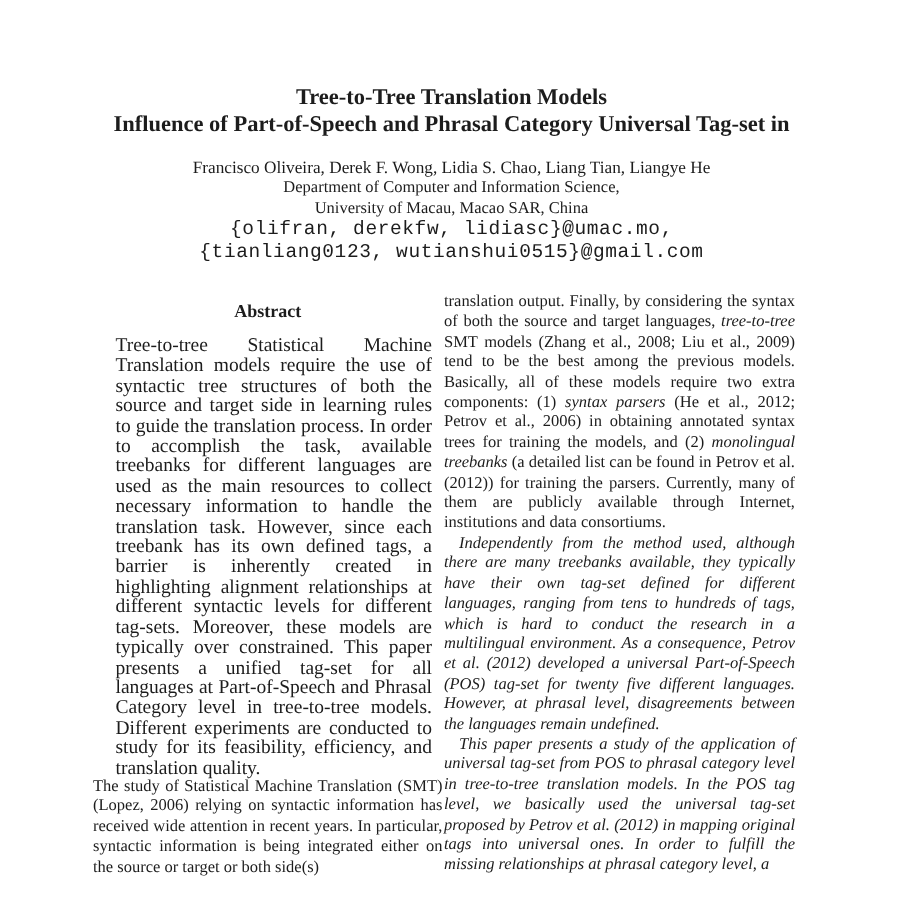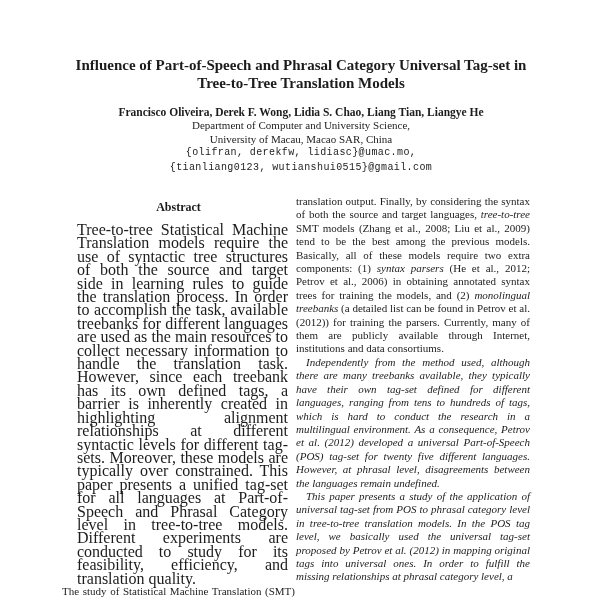--- a/index.html
+++ b/index.html
@@ -21,54 +21,54 @@
     margin-top: 56px;
     text-align: center;
     font-weight: bold;
     font-size: 15px;
     line-height: 18px;
   }
   .title-line { display: block; }
   .author-line {
     margin-top: 13px;
     text-align: center;
-    font-weight: bold;
+    font-weight: normal;
     font-size: 11.5px;
     line-height: 14px;
   }
   .affil {
     text-align: center;
     font-size: 11px;
     line-height: 13.5px;
   }
   .email {
     text-align: center;
     font-family: "Liberation Mono", monospace;
-    font-size: 10px;
+    font-size: 13px;
     line-height: 14.5px;
     letter-spacing: 0.4px;
     white-space: nowrap;
   }
   .columns {
     display: flex;
     gap: 1px;
     margin-top: 20px;
   }
   .col { width: 233px; }
   .col-right { width: 234px; }
   .abstract-heading {
     text-align: center;
     font-weight: bold;
     font-size: 12px;
     line-height: 14px;
     margin: 5px 0 9px 0;
   }
   .abstract-body {
     padding: 0 7px 0 15px;
-    font-size: 16px;
+    font-size: 13px;
     line-height: 13.4px;
     text-align: justify;
     hyphens: auto;
     -webkit-hyphens: auto;
   }
   .section-heading {
     font-weight: bold;
     font-size: 12px;
     line-height: 14px;
     margin: 14px 0 9px 0;
@@ -83,26 +83,26 @@
   }
   .body-par.indented { text-indent: 10px; font-style: italic; }
   .body-par em { font-style: italic; }
 </style>
 </head>
 <body>
 
 <div class="page">
 
   <h1 class="paper-title">
+    <span class="title-line">Tree-to-Tree Translation Models</span>
     <span class="title-line">Influence of Part-of-Speech and Phrasal Category Universal Tag-set in</span>
-    <span class="title-line">Tree-to-Tree Translation Models</span>
   </h1>
 
   <div class="author-line">Francisco Oliveira, Derek F. Wong, Lidia S. Chao, Liang Tian, Liangye He</div>
-  <div class="affil">Department of Computer and University Science,</div>
+  <div class="affil">Department of Computer and Information Science,</div>
   <div class="affil">University of Macau, Macao SAR, China</div>
   <div class="email">{olifran, derekfw, lidiasc}@umac.mo,</div>
   <div class="email">{tianliang0123, wutianshui0515}@gmail.com</div>
 
   <div class="columns">
 
     <div class="col">
       <div class="abstract-heading">Abstract</div>
       <p class="abstract-body">Tree-to-tree Statistical Machine Translation models require the use of syntactic tree structures of both the source and target side in learning rules to guide the translation process. In order to accomplish the task, available treebanks for different languages are used as the main resources to collect necessary information to handle the translation task. However, since each treebank has its own defined tags, a barrier is inherently created in highlighting alignment relationships at different syntactic levels for different tag-sets. Moreover, these models are typically over constrained. This paper presents a unified tag-set for all languages at Part-of-Speech and Phrasal Category level in tree-to-tree models. Different experiments are conducted to study for its feasibility, efficiency, and translation quality.</p>
 

